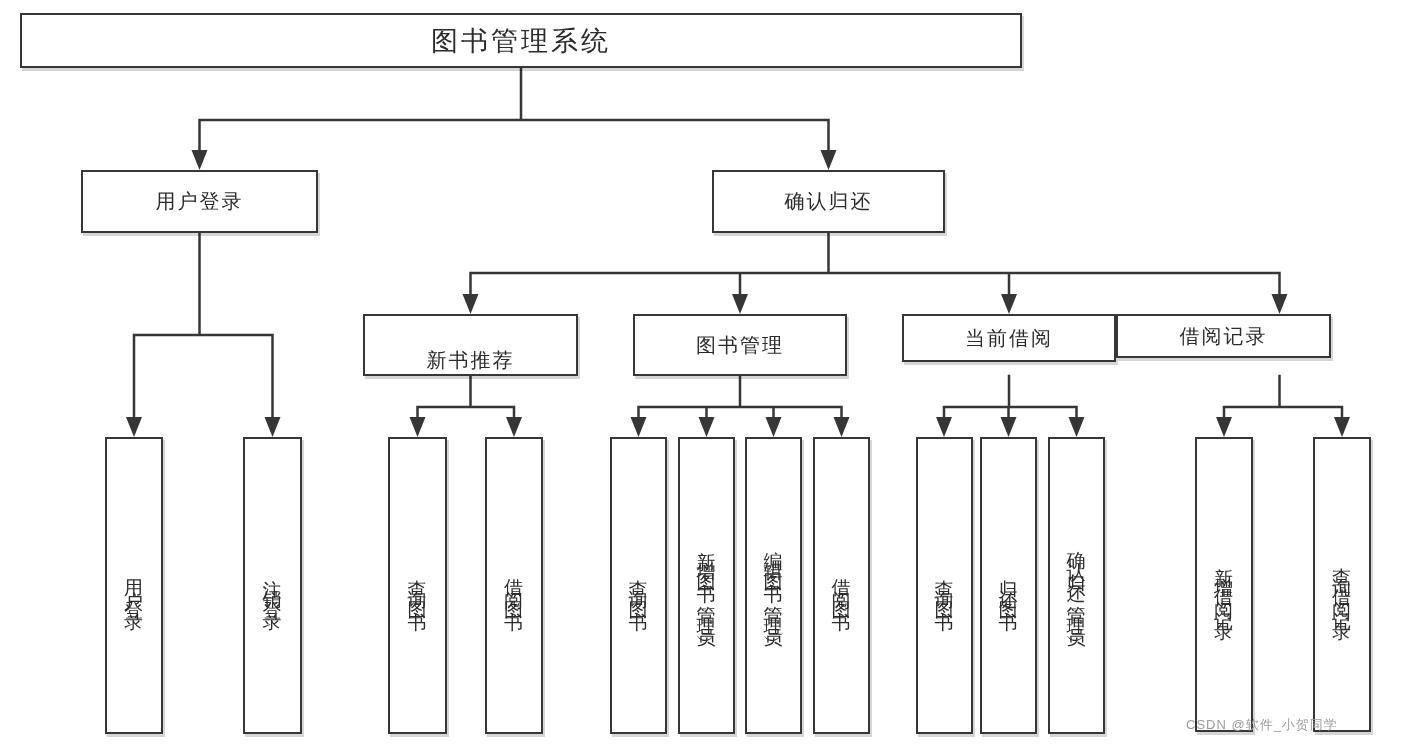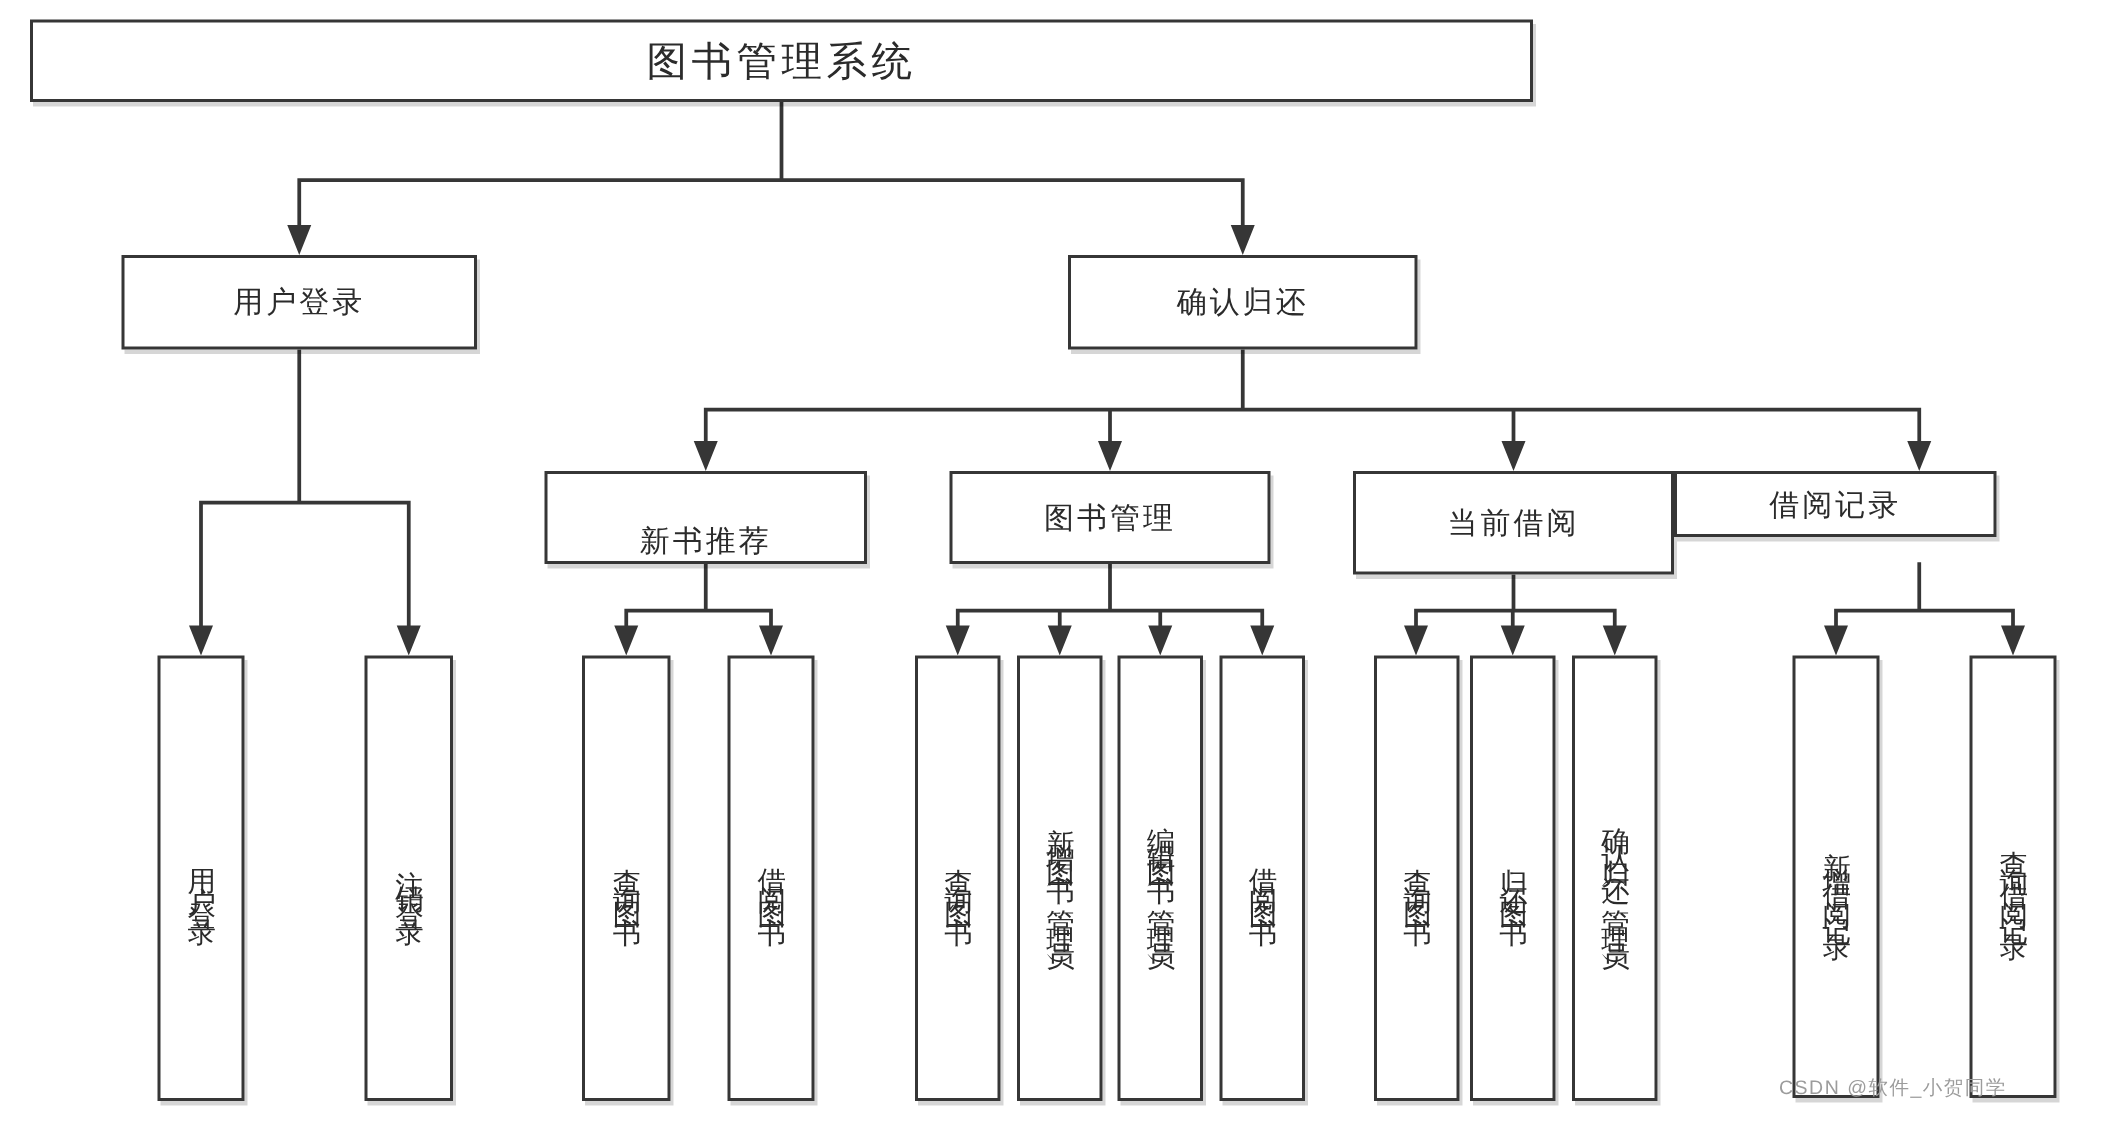--- a/index.html
+++ b/index.html
@@ -117,21 +117,21 @@
   <div class="box hbox" style="left:712px; top:170px; width:233px; height:63px;">
     <span>确认归还</span>
   </div>
 
   <div class="box hbox" style="left:363px; top:314px; width:215px; height:62px;align-items:flex-end;">
     <span>新书推荐</span>
   </div>
   <div class="box hbox" style="left:633px; top:314px; width:214px; height:62px;">
     <span>图书管理</span>
   </div>
-  <div class="box hbox" style="left:902px; top:314px; width:214px; height:69px;">
+  <div class="box hbox" style="left:902px; top:314px; width:214px; height:48px;">
     <span>当前借阅</span>
   </div>
   <div class="box hbox" style="left:1116px; top:314px; width:215px; height:44px;font-family:Liberation Serif, serif;">
     <span>借阅记录</span>
   </div>
 
   <div class="box vbox" style="left:105px; top:437px; width:58px; height:297px;">
     <span>用户登录</span>
   </div>
   <div class="box vbox" style="left:243px; top:437px; width:59px; height:297px;">

